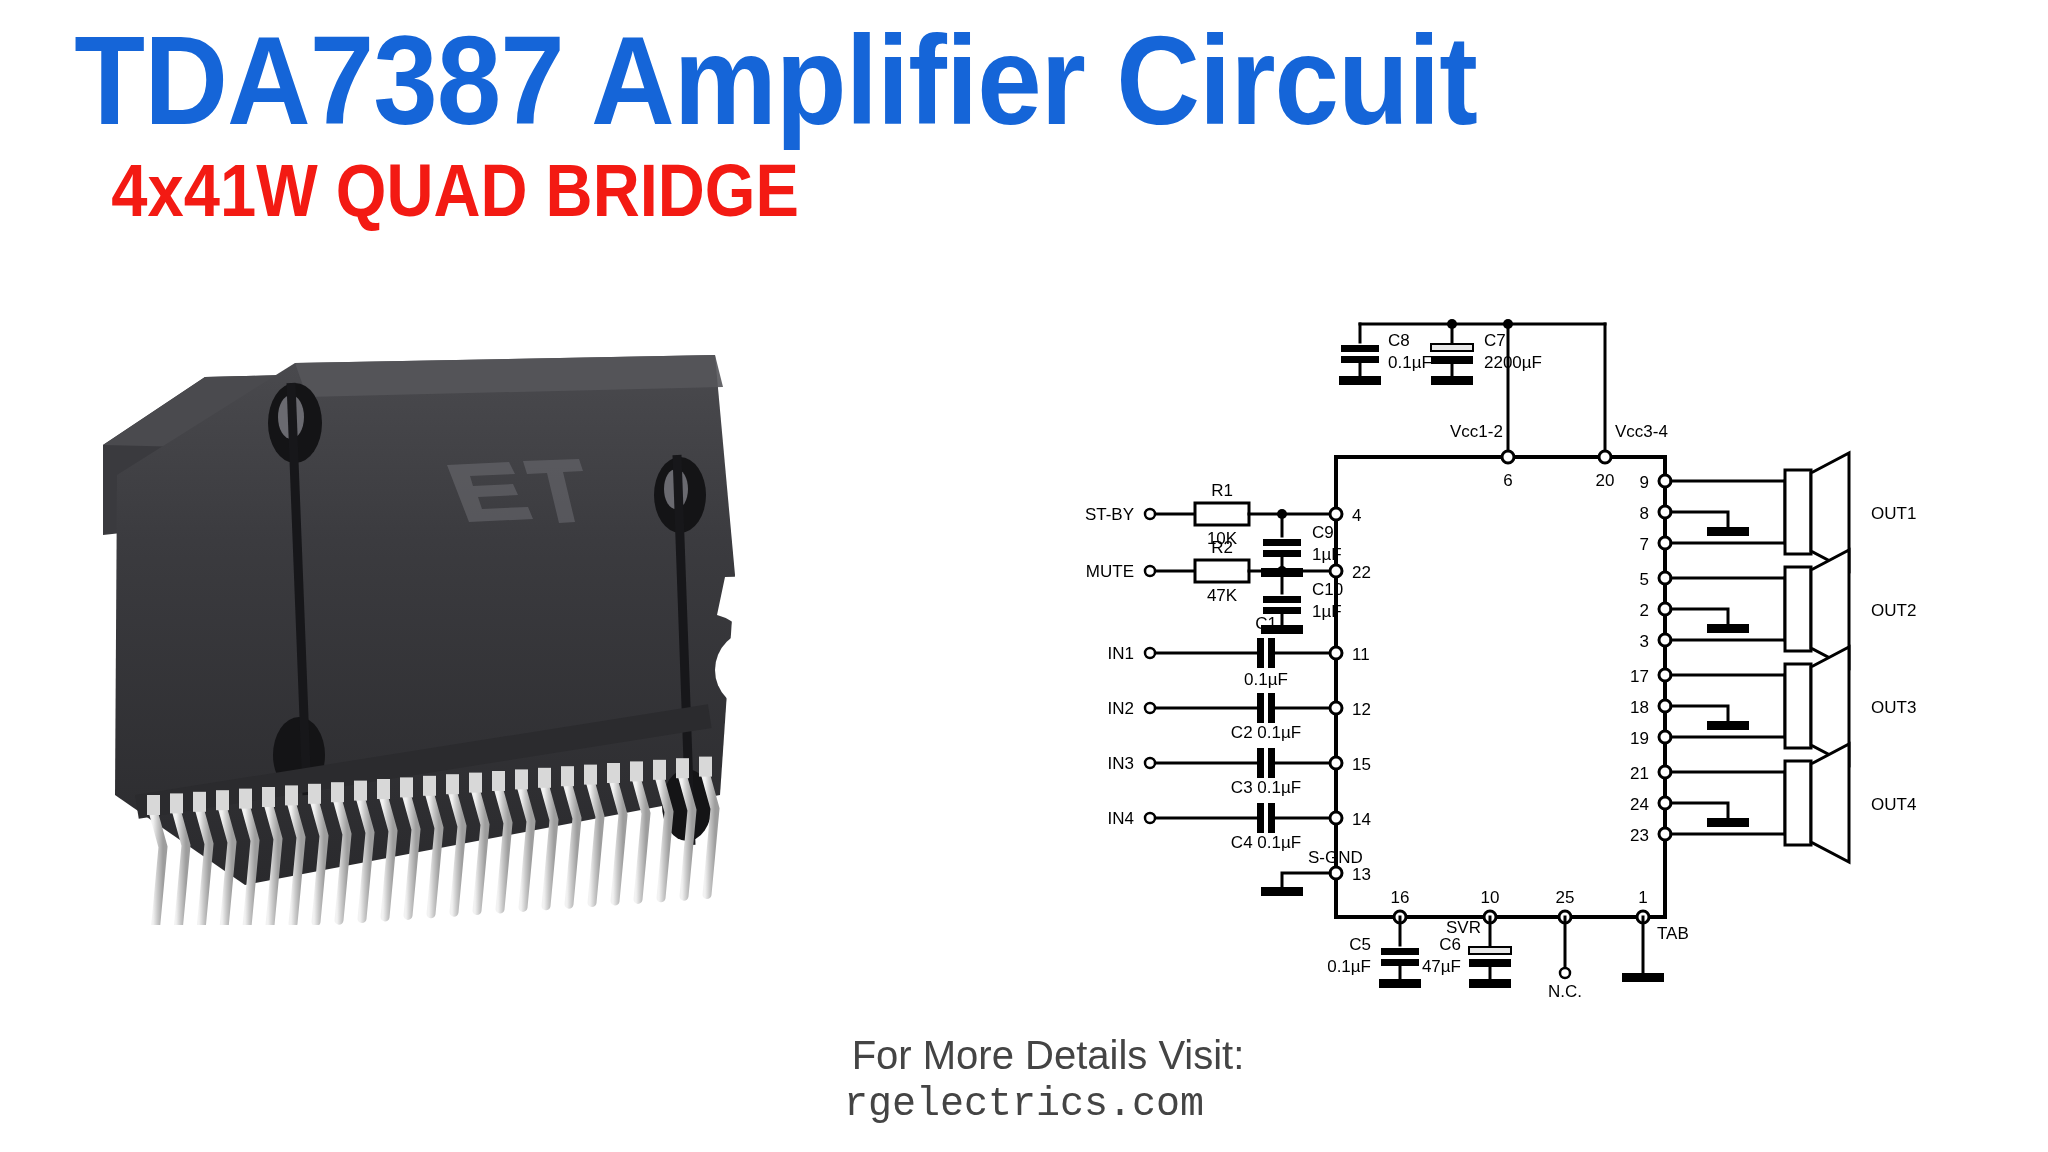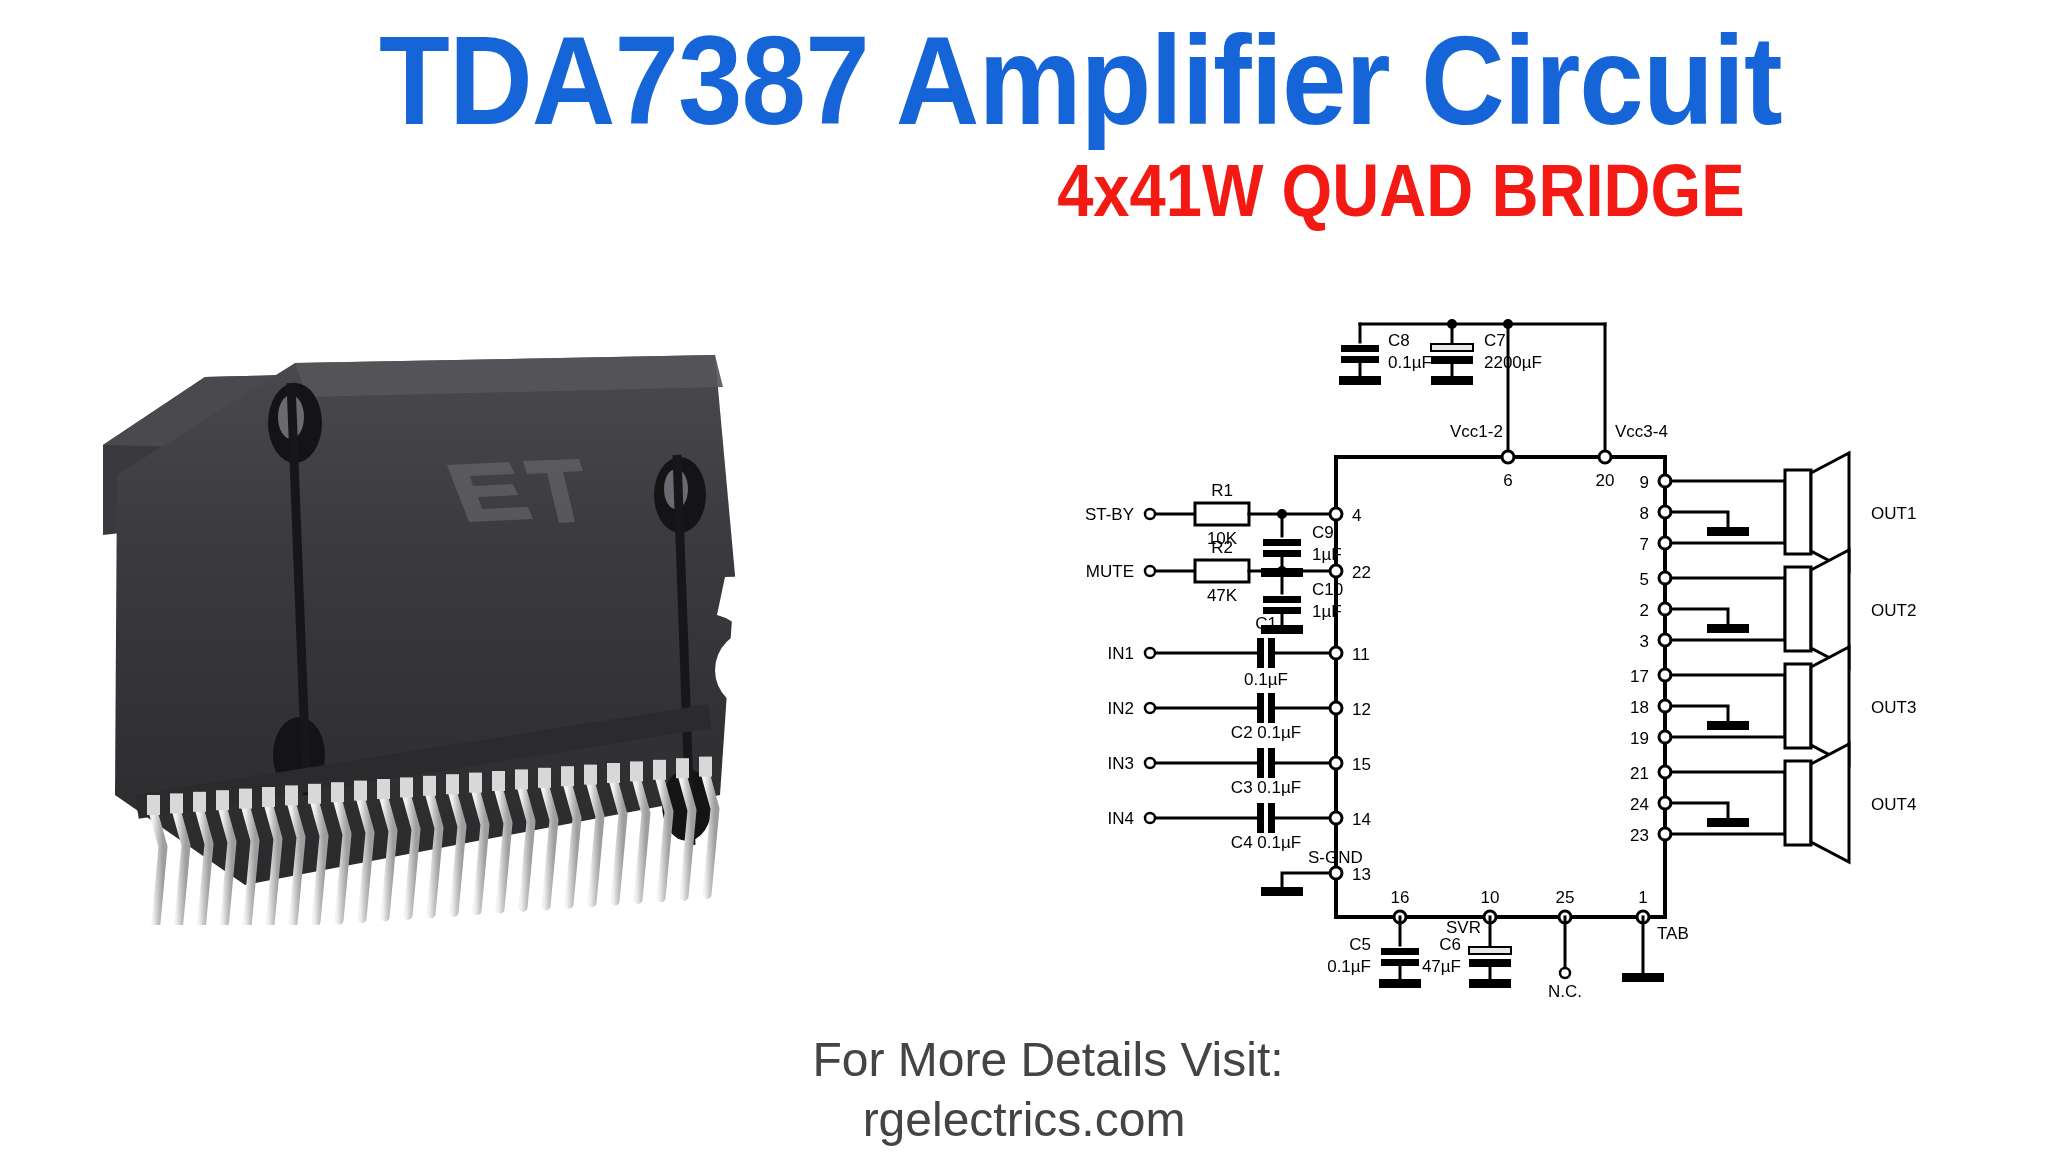--- a/index.html
+++ b/index.html
@@ -1,33 +1,33 @@
 <!DOCTYPE html>
 <html><head>
 <meta charset="utf-8">
 <style>
   html,body{margin:0;padding:0;background:#ffffff;}
   body{width:2048px;height:1152px;position:relative;overflow:hidden;
        font-family:"Liberation Sans","DejaVu Sans",sans-serif;}
 
   
-  #title-block{position:absolute;left:0;top:18px;width:1856px;text-align:right;}
+  #title-block{position:absolute;left:0;top:18px;width:1856px;text-align:left;}
   #main-title{
     font-size:126px;line-height:1.0;font-weight:bold;color:#1565d8;
     font-family:"Liberation Sans Narrow","Liberation Sans",sans-serif;
     transform:scaleX(0.92);letter-spacing:-1px;white-space:nowrap;}
   #sub-title{
     margin-top:10px;font-size:74px;line-height:1.0;font-weight:bold;color:#f31a13;
     font-family:"Liberation Sans Narrow","Liberation Sans",sans-serif;
     transform:scaleX(0.88);letter-spacing:0px;white-space:nowrap;}
 
   
   #footer{position:absolute;left:0;top:1030px;width:2048px;text-align:center;color:#444;}
-  #footer .l1{font-size:48px;line-height:1.25;margin-left:48px;}
-  #footer .l2{font-size:48px;line-height:1.25;}
+  #footer .l1{font-size:40px;line-height:1.25;margin-left:48px;}
+  #footer .l2{font-size:40px;line-height:1.25;font-family:Liberation Mono, monospace;}
 
   
   #ic-photo{position:absolute;left:95px;top:325px;width:720px;height:600px;}
 
   
   #schematic{position:absolute;left:1060px;top:264px;width:940px;height:760px;}
 </style>
 </head>
 <body>
 

